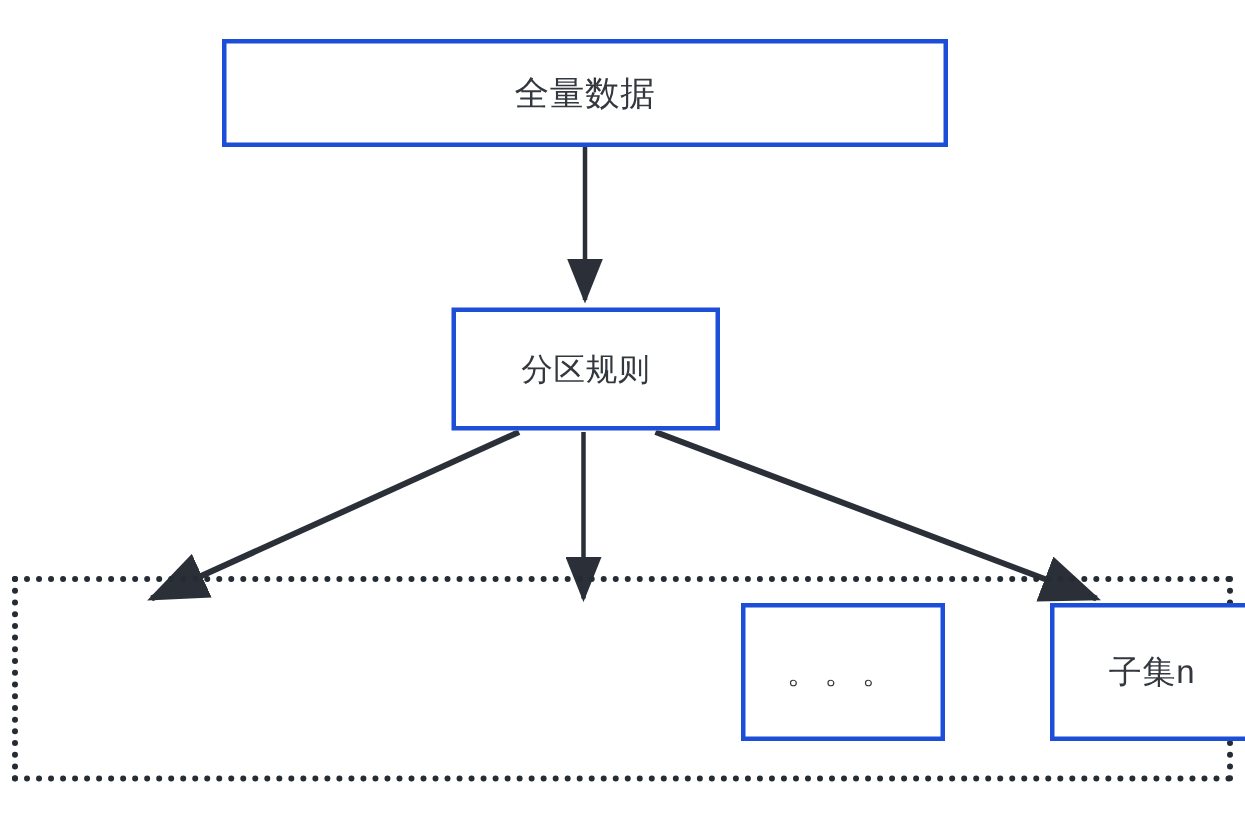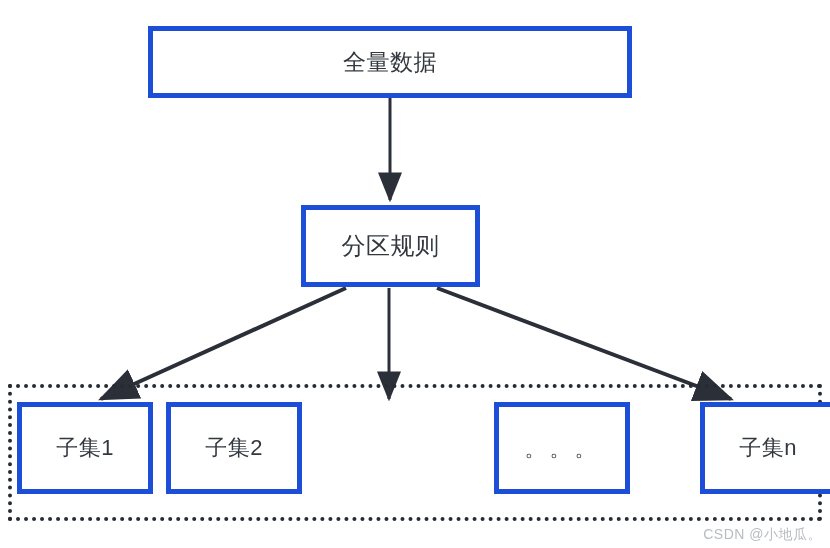--- a/index.html
+++ b/index.html
@@ -25,21 +25,21 @@
     left: 0;
     top: 0;
     width: 830px;
     height: 548px;
     pointer-events: none;
   }
   .node-box {
     position: absolute;
     box-sizing: border-box;
     background: #ffffff;
-    border: 5px solid #1d4ed8;
+    border: 3px solid #1d4ed8;
     display: flex;
     align-items: center;
     justify-content: center;
     color: #2b3038;
     z-index: 3;
   }
   .node-label {
     color: #33383f;
     letter-spacing: 0.5px;
     white-space: nowrap;
@@ -52,21 +52,21 @@
     height: 72px;
   }
   #node-full-data .node-label { font-size: 23px; }
 
   #node-partition-rule {
     left: 301px;
     top: 205px;
     width: 179px;
     height: 82px;
   }
-  #node-partition-rule .node-label { font-size: 24px; }
+  #node-partition-rule .node-label { font-size: 21px; }
 
   #subset-container {
     position: absolute;
     left: 8px;
     top: 384px;
     width: 814px;
     height: 137px;
     box-sizing: border-box;
     border: 4px dotted #262c33;
     background: transparent;
@@ -128,32 +128,25 @@
   <div class="node-box" id="node-full-data">
     <span class="node-label">全量数据</span>
   </div>
 
   <div class="node-box" id="node-partition-rule">
     <span class="node-label">分区规则</span>
   </div>
 
   <div id="subset-container"></div>
 
-  <div class="node-box subset-box" id="subset-box-1">
-    <span class="node-label">子集1</span>
-  </div>
 
-  <div class="node-box subset-box" id="subset-box-2">
-    <span class="node-label">子集2</span>
-  </div>
 
 
   <div class="node-box subset-box" id="subset-box-4">
     <span class="ellipsis-label">。。。</span>
   </div>
 
   <div class="node-box subset-box" id="subset-box-5">
     <span class="node-label">子集n</span>
   </div>
 
-  <div id="watermark">CSDN @小地瓜。</div>
 
 </div>
 
 </body></html>

